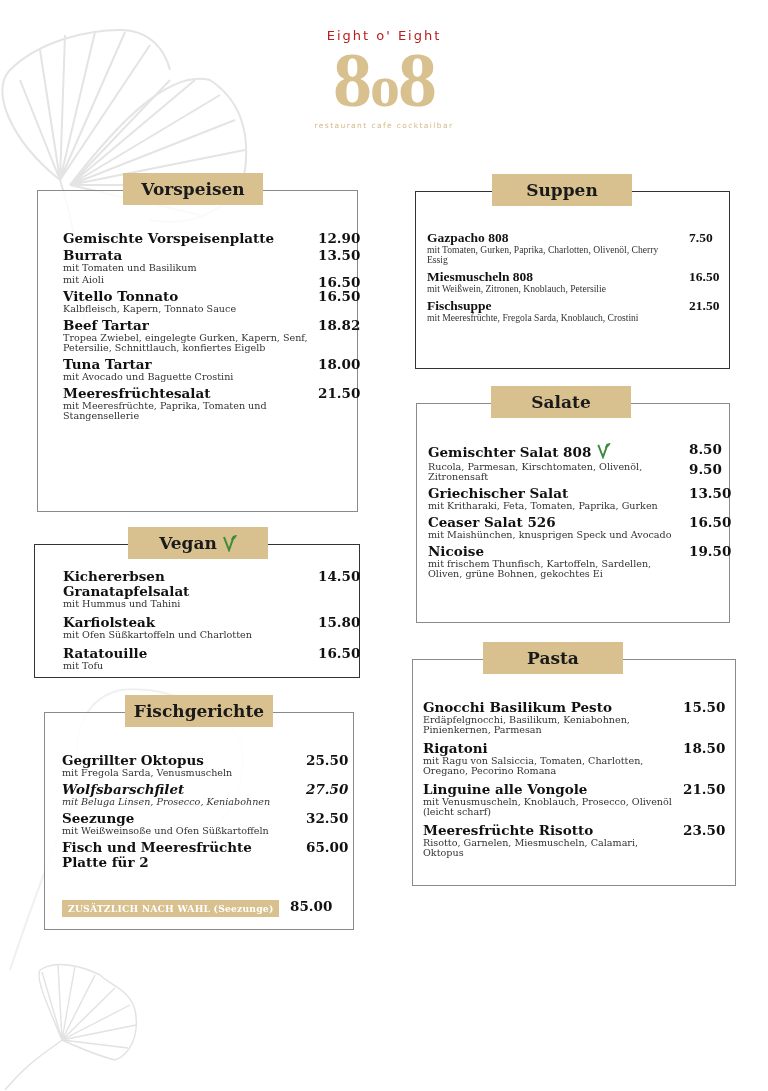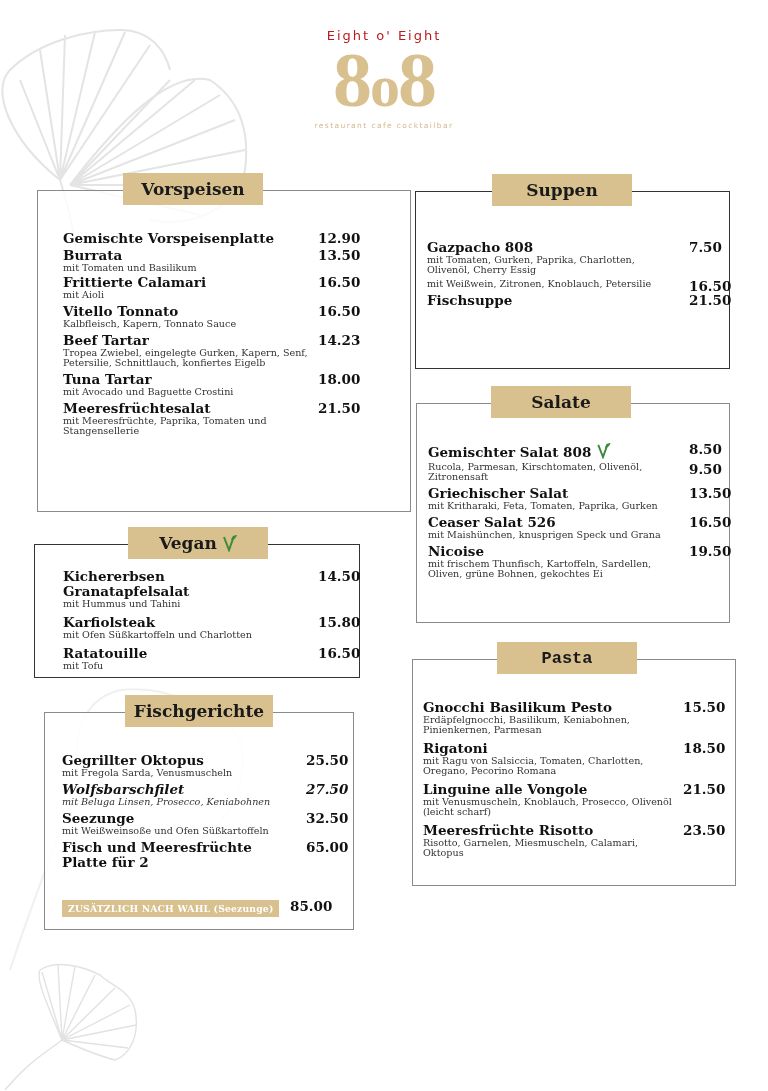--- a/index.html
+++ b/index.html
@@ -62,45 +62,44 @@
     <path d="M80 110 C 70 60, 80 20, 120 10 C 170 5, 220 30, 240 60 C 250 100, 230 140, 200 160"></path>
   </g>
 </svg>
 
 <div class="brand">
   <div class="sub-top">Eight o' Eight</div>
   <div class="big"><span>8</span><span class="o">o</span><span>8</span></div>
   <div class="sub-bot">restaurant cafe cocktailbar</div>
 </div>
 
-<div class="box" style="left:37px;top:190px;width:374px;height:322px;">
+<div class="box" style="left:37px;top:190px;width:321px;height:322px;">
   <div class="label" style="left:85px;width:140px;">Vorspeisen</div>
   <div class="items" id="list-vorspeisen" style="top:40px;padding-left:25px;">
       <div class="item" style="margin-bottom: 2px;">
         <span class="name"><span>Gemischte Vorspeisenplatte</span></span>
         <span class="price" style="left:255px">12.90</span>
       </div>
       <div class="item" style="margin-bottom: 2px;">
         <span class="name"><span>Burrata</span></span>
         <span class="price" style="left:255px">13.50</span>
         <span class="desc" style="width:250px">mit Tomaten und Basilikum</span>
       </div>
       <div class="item" style="margin-bottom: 4px;">
-        <span class="name"><span>Frittierte Calamari</span></span>
         <span class="price" style="left:255px">16.50</span>
         <span class="desc" style="width:250px">mit Aioli</span>
       </div>
       <div class="item" style="margin-bottom: 4px;">
         <span class="name"><span>Vitello Tonnato</span></span>
         <span class="price" style="left:255px">16.50</span>
         <span class="desc" style="width:250px">Kalbfleisch, Kapern, Tonnato Sauce</span>
       </div>
       <div class="item" style="margin-bottom: 4px;">
         <span class="name"><span>Beef Tartar</span></span>
-        <span class="price" style="left:255px">14.23</span>
+        <span class="price" style="left:255px">18.82</span>
         <span class="desc" style="width:250px">Tropea Zwiebel, eingelegte Gurken, Kapern, Senf, Petersilie, Schnittlauch, konfiertes Eigelb</span>
       </div>
       <div class="item" style="margin-bottom: 4px;">
         <span class="name"><span>Tuna Tartar</span></span>
         <span class="price" style="left:255px">18.00</span>
         <span class="desc" style="width:250px">mit Avocado und Baguette Crostini</span>
       </div>
       <div class="item" style="margin-bottom: 4px;">
         <span class="name"><span>Meeresfrüchtesalat</span></span>
         <span class="price" style="left:255px">21.50</span>
@@ -160,33 +159,35 @@
       </div>
     </div>
   <div style="position:absolute;left:17px;top:184px;right:0;">
     <span class="extra">ZUSÄTZLICH NACH WAHL (Seezunge)</span>
     <span style="position:absolute;left:228px;top:1px;font-weight:bold;font-size:13.5px;">85.00</span>
   </div>
 </div>
 
 <div class="box dark" style="left:415px;top:191px;width:315px;height:178px;">
   <div class="label" style="left:76px;width:140px;">Suppen</div>
-  <div class="items" id="list-suppen" style="top:48px;padding-left:11px;">
+  <div class="items" id="list-suppen" style="top:38px;padding-left:11px;font-family:Liberation Serif, serif;">
       <div class="item" style="margin-bottom: 4px;">
         <span class="name"><span>Gazpacho 808</span></span>
         <span class="price" style="left:262px">7.50</span>
         <span class="desc" style="width:250px">mit Tomaten, Gurken, Paprika, Charlotten, Olivenöl, Cherry Essig</span>
       </div>
       <div class="item" style="margin-bottom: 4px;">
+        <span class="name"><span>Miesmuscheln 808</span></span>
         <span class="price" style="left:262px">16.50</span>
         <span class="desc" style="width:250px">mit Weißwein, Zitronen, Knoblauch, Petersilie</span>
       </div>
       <div class="item" style="margin-bottom: 4px;">
         <span class="name"><span>Fischsuppe</span></span>
         <span class="price" style="left:262px">21.50</span>
+        <span class="desc" style="width:250px">mit Meeresfrüchte, Fregola Sarda, Knoblauch, Crostini</span>
       </div>
     </div>
 </div>
 
 <div class="box" style="left:416px;top:403px;width:314px;height:220px;">
   <div class="label" style="left:74px;width:140px;">Salate</div>
   <div class="items" id="list-salate" style="top:38px;padding-left:11px;">
       <div class="item" style="margin-bottom: 2px;">
         <span class="name"><span>Gemischter Salat 808</span><svg class="sprout" width="16" height="17" viewBox="0 0 16 18">
             <path d="M3 3 L8 16 L13 2" fill="none" stroke="#3c8a3a" stroke-width="2"></path>
@@ -199,32 +200,32 @@
         <span class="desc" style="width:250px">Rucola, Parmesan, Kirschtomaten, Olivenöl, Zitronensaft</span>
       </div>
       <div class="item" style="margin-bottom: 4px;">
         <span class="name"><span>Griechischer Salat</span></span>
         <span class="price" style="left:261px">13.50</span>
         <span class="desc" style="width:250px">mit Kritharaki, Feta, Tomaten, Paprika, Gurken</span>
       </div>
       <div class="item" style="margin-bottom: 4px;">
         <span class="name"><span>Ceaser Salat 526</span></span>
         <span class="price" style="left:261px">16.50</span>
-        <span class="desc" style="width:250px">mit Maishünchen, knusprigen Speck und Grana</span>
+        <span class="desc" style="width:250px">mit Maishünchen, knusprigen Speck und Avocado</span>
       </div>
       <div class="item" style="margin-bottom: 4px;">
         <span class="name"><span>Nicoise</span></span>
         <span class="price" style="left:261px">19.50</span>
         <span class="desc" style="width:250px">mit frischem Thunfisch, Kartoffeln, Sardellen, Oliven, grüne Bohnen, gekochtes Ei</span>
       </div>
     </div>
 </div>
 
 <div class="box" style="left:412px;top:659px;width:324px;height:227px;">
-  <div class="label" style="left:84px;width:140px;font-family:Liberation Mono, monospace;">Pasta</div>
+  <div class="label" style="left:70px;width:140px;">Pasta</div>
   <div class="items" id="list-pasta" style="top:40px;padding-left:10px;">
       <div class="item" style="margin-bottom: 6px;">
         <span class="name"><span>Gnocchi Basilikum Pesto</span></span>
         <span class="price" style="left:260px">15.50</span>
         <span class="desc" style="width:250px">Erdäpfelgnocchi, Basilikum, Keniabohnen, Pinienkernen, Parmesan</span>
       </div>
       <div class="item" style="margin-bottom: 6px;">
         <span class="name"><span>Rigatoni</span></span>
         <span class="price" style="left:260px">18.50</span>
         <span class="desc" style="width:250px">mit Ragu von Salsiccia, Tomaten, Charlotten, Oregano, Pecorino Romana</span>

